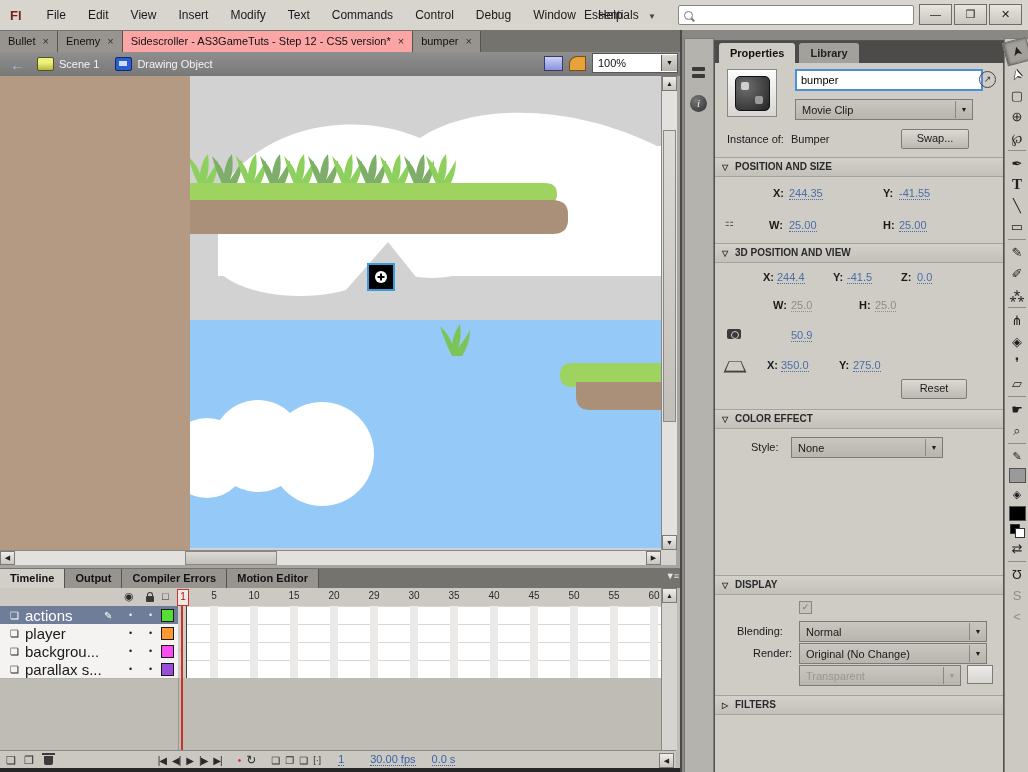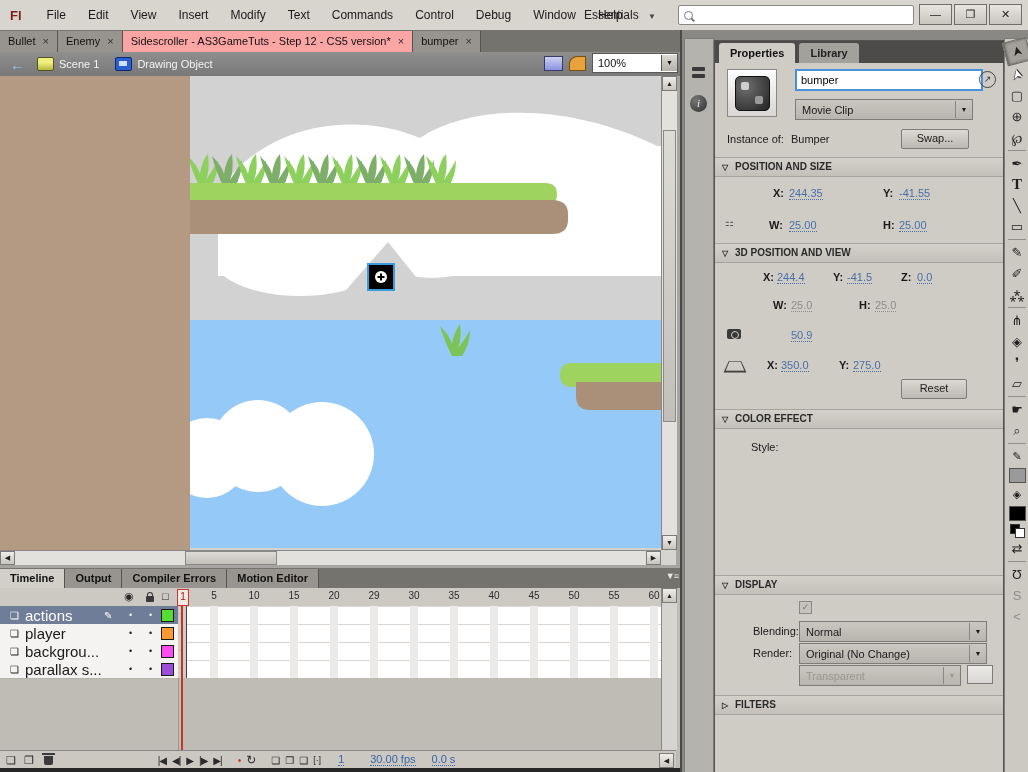--- a/index.html
+++ b/index.html
@@ -409,25 +409,29 @@
         <span class="pval" style="left:76px;top:266px">50.9</span>
         <span class="vpic" style="left:12px;top:296px"></span>
         <span class="plabel" style="left:52px;top:296px;font-weight:bold">X:</span>
         <span class="pval" style="left:66px;top:296px">350.0</span>
         <span class="plabel" style="left:124px;top:296px;font-weight:bold">Y:</span>
         <span class="pval" style="left:138px;top:296px">275.0</span>
         <span class="pbtn" style="left:186px;top:316px;width:64px;line-height:17px">Reset</span>
 
         <div class="shdr" style="top:346px"><span class="tri">▽</span><span>COLOR EFFECT</span></div>
         <span class="plabel" style="left:36px;top:378px">Style:</span>
+        <div class="dropdown" style="left:76px;top:374px;width:150px">
+          <span class="dv">None</span>
+          <span class="da">▼</span>
+        </div>
 
         <div class="shdr" style="top:512px"><span class="tri">▽</span><span>DISPLAY</span></div>
         <span class="cb" style="left:84px;top:538px">✓</span>
         <span class="plabel" style="left:101px;top:566px;color:#8f8d89">Visible</span>
-        <span class="plabel" style="left:38px;top:562px">Blending:</span>
+        <span class="plabel" style="left:22px;top:562px">Blending:</span>
         <div class="dropdown" style="left:84px;top:558px;width:186px">
           <span class="dv">Normal</span>
           <span class="da">▼</span>
         </div>
         <span class="plabel" style="left:38px;top:584px">Render:</span>
         <div class="dropdown" style="left:84px;top:580px;width:186px">
           <span class="dv">Original (No Change)</span>
           <span class="da">▼</span>
         </div>
         <div class="dropdown disabled" style="left:84px;top:602px;width:160px">

